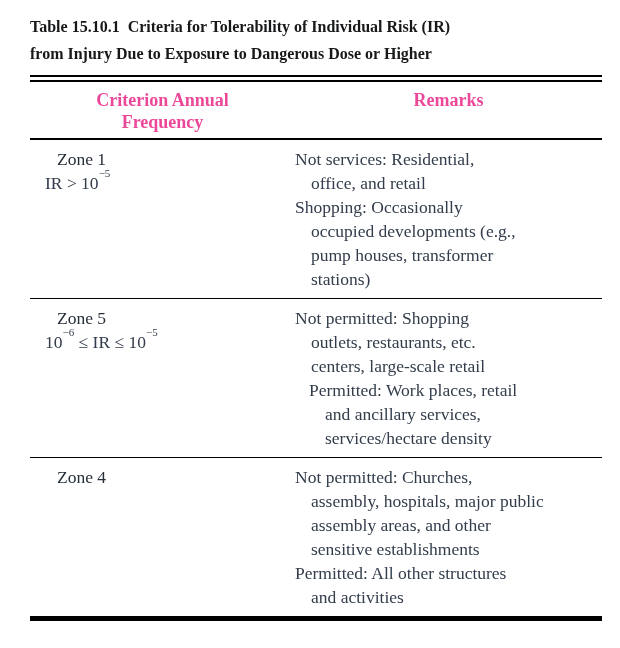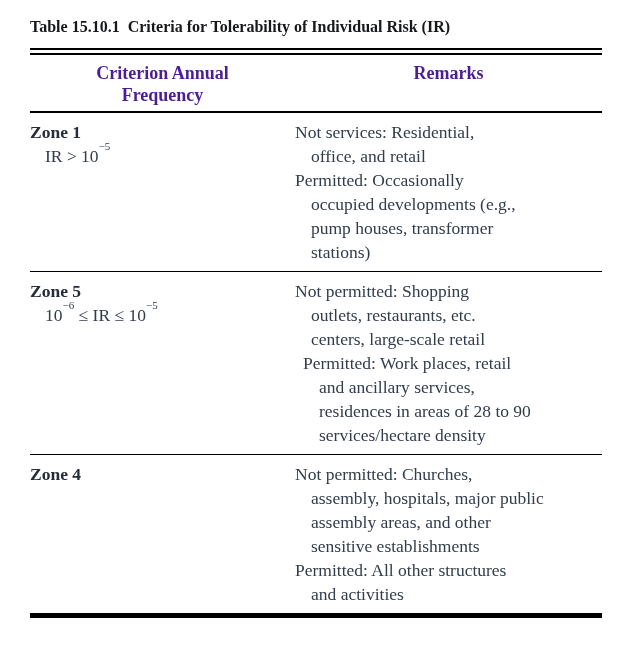--- a/index.html
+++ b/index.html
@@ -26,50 +26,51 @@
 
   
   .header-row {
     display: grid;
     grid-template-columns: 265px 1fr;
     padding: 7px 0 5px 0;
     border-bottom: 2px solid #000;
   }
   .hcell {
     font-weight: bold; font-size: 18px; line-height: 22px;
-    text-align: center; white-space: pre-line; color: #4c1d95;
+    text-align: center; white-space: pre-line; color: #ec4899;
   }
 
   
   .row {
     display: grid;
     grid-template-columns: 265px 1fr;
     padding: 7px 0;
     font-size: 17.5px;
     line-height: 24px;
   }
   .row + .row { border-top: 1.5px solid #000; }
 
-  .zone { font-weight: bold; color: #262e3a; }
+  .zone { font-weight: normal; color: #262e3a; margin-left: 27px; }
   .formula { padding-left: 15px; }
   sup { font-size: 11px; line-height: 0; position: relative; top: -5px; }
 
   .para .cont { padding-left: 16px; }
-  .para.inset { margin-left: 8px; }
+  .para.inset { margin-left: 14px; }
 
   
   .bottom-rule { height: 4.5px; background: #000; }
 </style>
 </head>
 <body>
 
 <div class="content">
 
   <div class="title">
     <div class="tline">Table 15.10.1  Criteria for Tolerability of Individual Risk (IR)</div>
+    <div class="tline">from Injury Due to Exposure to Dangerous Dose or Higher</div>
   </div>
 
   <div class="double-rule"></div>
 
   <div class="header-row">
     <div class="hcell">Criterion Annual
 Frequency</div>
     <div class="hcell">Remarks</div>
   </div>
 
@@ -78,42 +79,41 @@
         <div>
           <div class="zone">Zone 1</div>
           <div class="formula">IR &gt; 10<sup>−5</sup></div>
         </div>
         <div>
           <div class="para">
             <div class="first">Not services: Residential,</div>
             <div class="cont">office, and retail</div>
           </div>
           <div class="para">
-            <div class="first">Permitted: Occasionally</div>
+            <div class="first">Shopping: Occasionally</div>
             <div class="cont">occupied developments (e.g.,</div>
             <div class="cont">pump houses, transformer</div>
             <div class="cont">stations)</div>
           </div>
         </div>
       </div>
       <div class="row">
         <div>
           <div class="zone">Zone 5</div>
           <div class="formula">10<sup>−6</sup> ≤ IR ≤ 10<sup>−5</sup></div>
         </div>
         <div>
           <div class="para">
             <div class="first">Not permitted: Shopping</div>
             <div class="cont">outlets, restaurants, etc.</div>
             <div class="cont">centers, large-scale retail</div>
           </div>
           <div class="para inset">
             <div class="first">Permitted: Work places, retail</div>
             <div class="cont">and ancillary services,</div>
-            <div class="cont">residences in areas of 28 to 90</div>
             <div class="cont">services/hectare density</div>
           </div>
         </div>
       </div>
       <div class="row">
         <div>
           <div class="zone">Zone 4</div>
         </div>
         <div>
           <div class="para">

